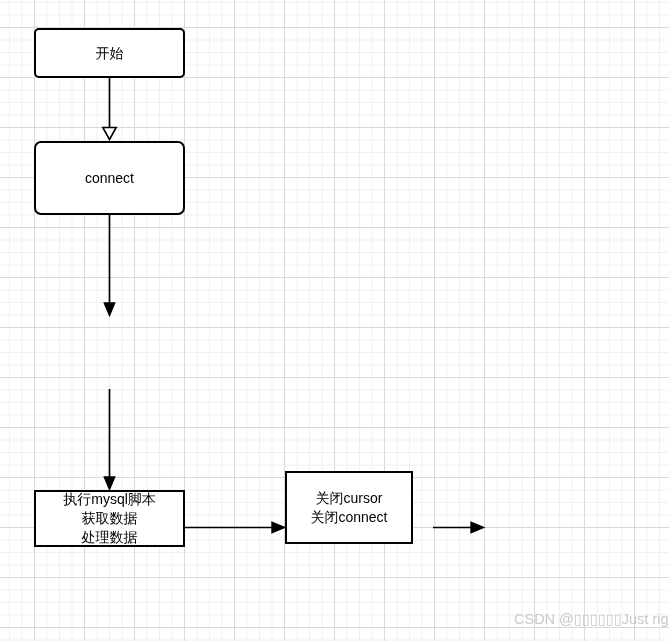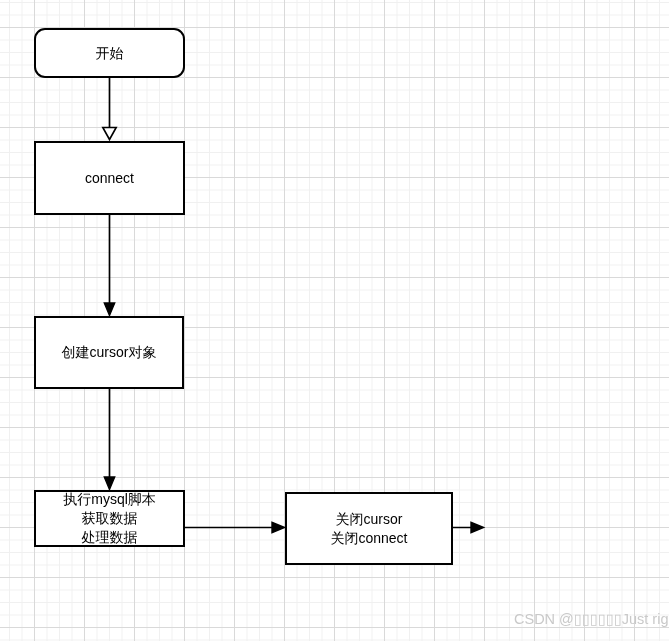--- a/index.html
+++ b/index.html
@@ -34,26 +34,26 @@
     background: #ffffff;
     border: 2px solid #000000;
     display: flex;
     align-items: center;
     justify-content: center;
     text-align: center;
     font-size: 14px;
     line-height: 19px;
     white-space: pre-line;
   }
-  .rounded { border-radius: 11px; }
+  .rounded { border-radius: 5px; }
   #node-start   { left: 34px;  top: 28px;  width: 151px; height: 50px; }
-  #node-connect { left: 34px;  top: 141px; width: 151px; height: 74px; }
+  #node-connect { left: 34px;  top: 141px; width: 151px; height: 74px; border-radius: 7px; }
   #node-cursor  { left: 34px;  top: 316px; width: 150px; height: 73px; }
   #node-exec    { left: 34px;  top: 490px; width: 151px; height: 57px; }
-  #node-close   { left: 285px; top: 492px; width: 168px; height: 73px; }
+  #node-close   { left: 285px; top: 471px; width: 128px; height: 73px; }
   #node-end     { left: 484px; top: 490px; width: 150px; height: 73px; }
   #edges {
     position: absolute;
     left: 0; top: 0;
     pointer-events: none;
   }
   .watermark {
     position: absolute;
     left: 514px;
     top: 611px;
@@ -96,23 +96,20 @@
   </svg>
 
   <div class="node rounded" id="node-start">
     <span>开始</span>
   </div>
 
   <div class="node" id="node-connect">
     <span>connect</span>
   </div>
 
-  <div class="node" id="node-cursor">
-    <span>创建cursor对象</span>
-  </div>
 
   <div class="node" id="node-exec">
     <span>执行mysql脚本
 获取数据
 处理数据</span>
   </div>
 
   <div class="node" id="node-close">
     <span>关闭cursor
 关闭connect</span>

